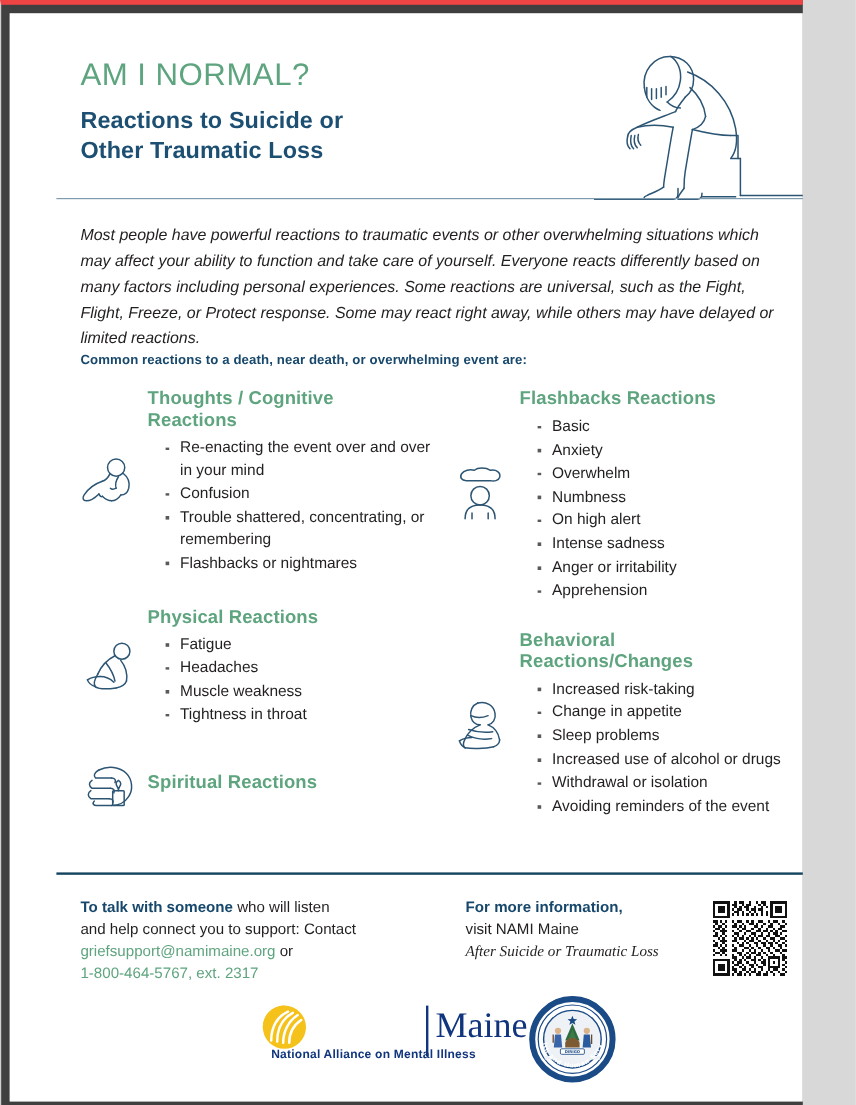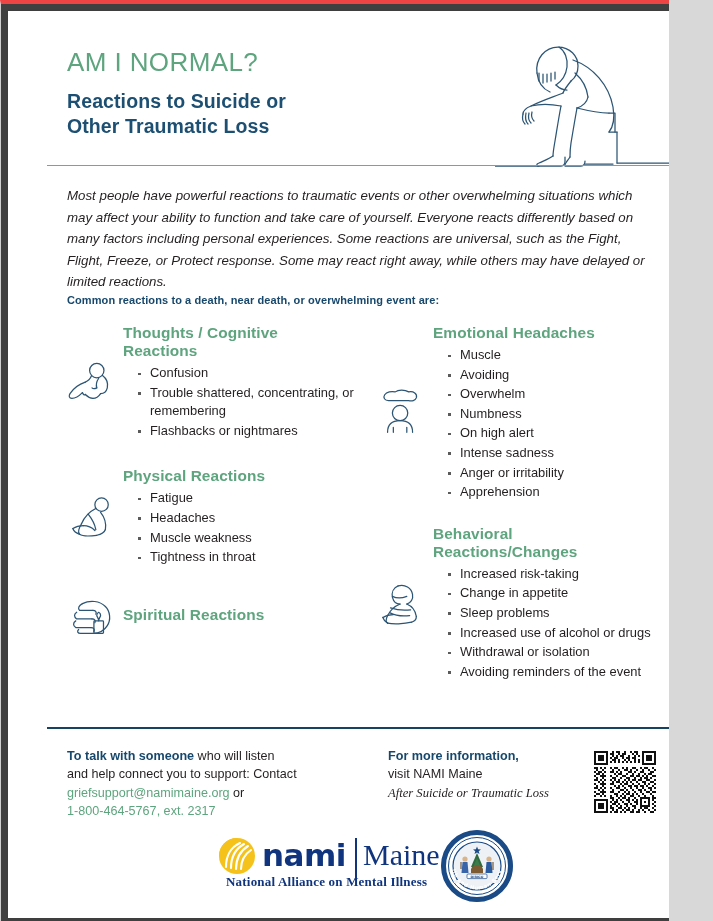--- a/index.html
+++ b/index.html
@@ -233,26 +233,26 @@
     top: 5px;
     font-size: 30px;
     color: #10357e;
     font-family: "Liberation Serif", serif;
     line-height: 34px;
   }
   .nami-tag {
     position: absolute;
     left: 10px;
     top: 41px;
-    font-size: 13px;
+    font-size: 10px;
     font-weight: bold;
     color: #10357e;
     letter-spacing: 0.2px;
     white-space: nowrap;
-    font-family: Liberation Serif, serif;
+    font-family: Liberation Sans, sans-serif;
   }
   .seal {
     position: absolute;
     left: 432px;
     top: 0px;
     width: 74px;
     height: 74px;
   }
 </style>
 </head>
@@ -334,20 +334,21 @@
             <path d="M33 17 C31 20 30 24 31 27"></path>
             <path d="M31 27 C29 28 27 28 26 27"></path>
           </svg>
         </div>
         <div class="sec-body">
           <div class="sec-title">
             <div>Thoughts / Cognitive</div>
             <div>Reactions</div>
           </div>
           <ul class="sec-list">
+            <li>Re-enacting the event over and over in your mind</li>
             <li>Confusion</li>
             <li>Trouble shattered, concentrating, or remembering</li>
             <li>Flashbacks or nightmares</li>
           </ul>
         </div>
       </div>
 
       <div class="gap-lg"></div>
 
       <div class="section">
@@ -406,24 +407,24 @@
         <div class="sec-icon">
           <svg viewBox="0 0 52 52" width="50" height="50" fill="none" stroke="#2c5574" stroke-width="1.3" stroke-linecap="round" stroke-linejoin="round">
             <path d="M12 12 C8 12 6 9 8 6 C10 3 15 2 19 3 C22 0.5 29 0.5 33 3 C38 2 42 5 41 9 C40 12 36 13 33 12 Z"></path>
             <circle cx="24" cy="25" r="8"></circle>
             <path d="M11 45 C11 37 16 33 24 33 C32 33 37 37 37 45"></path>
             <path d="M17 40 L17 45"></path>
             <path d="M31 40 L31 45"></path>
           </svg>
         </div>
         <div class="sec-body">
-          <div class="sec-title">Emotional Headaches</div>
+          <div class="sec-title">Flashbacks Reactions</div>
           <ul class="sec-list">
-            <li>Muscle</li>
-            <li>Avoiding</li>
+            <li>Basic</li>
+            <li>Anxiety</li>
             <li>Overwhelm</li>
             <li>Numbness</li>
             <li>On high alert</li>
             <li>Intense sadness</li>
             <li>Anger or irritability</li>
             <li>Apprehension</li>
           </ul>
         </div>
       </div>
 
@@ -534,21 +535,20 @@
         <svg viewBox="0 0 44 40" width="44" height="40" style="position:absolute;left:0;top:4px;">
           <circle cx="21" cy="19" r="18" fill="#f5c21b"></circle>
           <g fill="none" stroke="#ffffff" stroke-width="2.1" stroke-linecap="round">
             <path d="M10 30 C10 19 15 10 24 6"></path>
             <path d="M15 31 C15 21 19 12 28 7"></path>
             <path d="M20 32 C20 23 24 14 32 9"></path>
             <path d="M25 32 C25 24 29 17 35 13"></path>
           </g>
           <path d="M3 19 C3 9 11 1 21 1 L21 4 C13 4 6 11 6 19 Z" fill="#f5c21b"></path>
         </svg>
-        <div class="nami-text">nami</div>
         <div class="nami-bar"></div>
         <div class="nami-maine">Maine</div>
         <div class="nami-tag">National Alliance on Mental Illness</div>
       </div>
 
       <div class="seal">
         <svg viewBox="0 0 74 74" width="74" height="74">
           <circle cx="37" cy="37" r="35" fill="#ffffff" stroke="#1b4b86" stroke-width="1"></circle>
           <circle cx="37" cy="37" r="33.5" fill="none" stroke="#1b4b86" stroke-width="5"></circle>
           <circle cx="37" cy="37" r="28.5" fill="#ffffff" stroke="#1b4b86" stroke-width="1"></circle>

